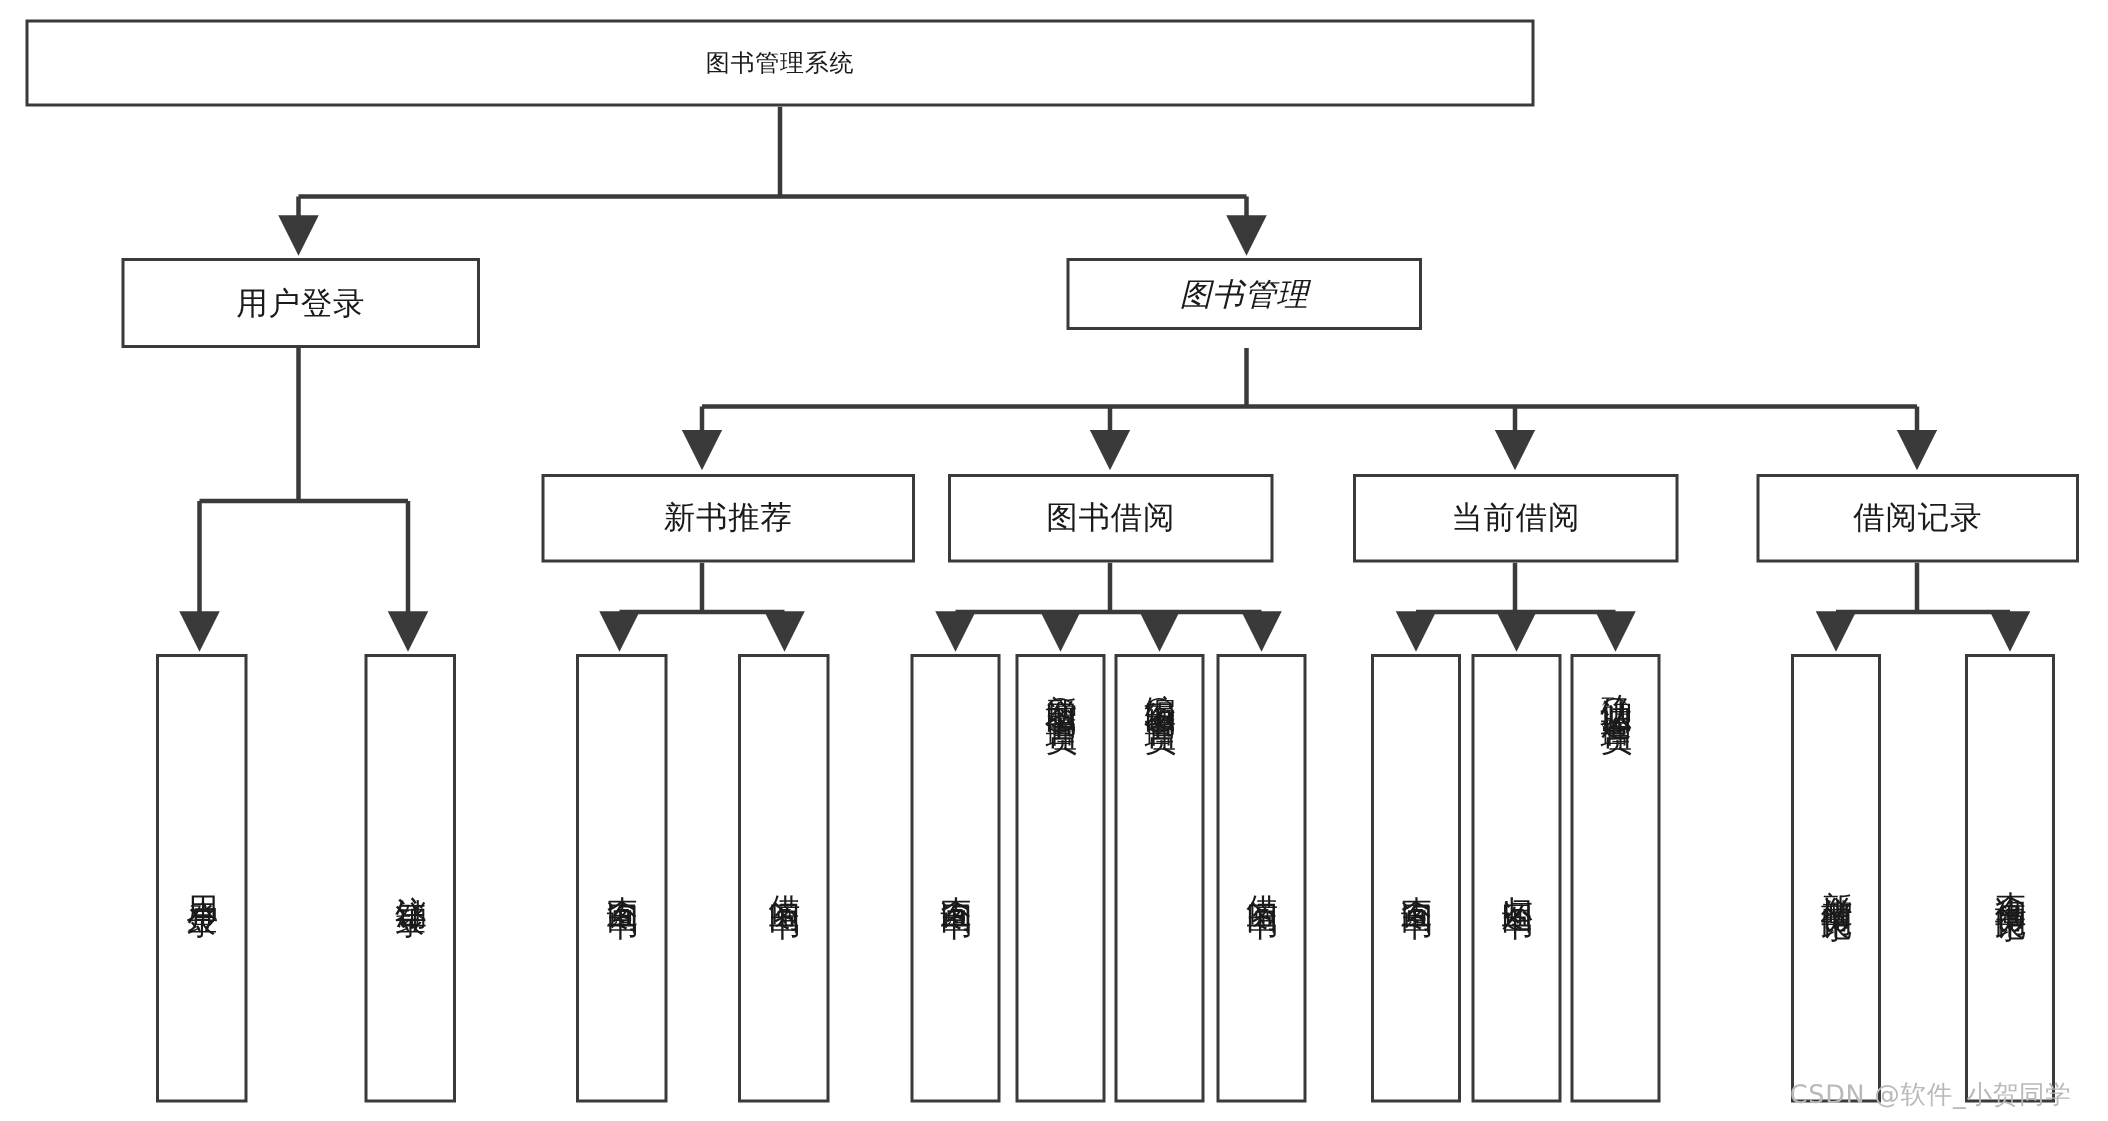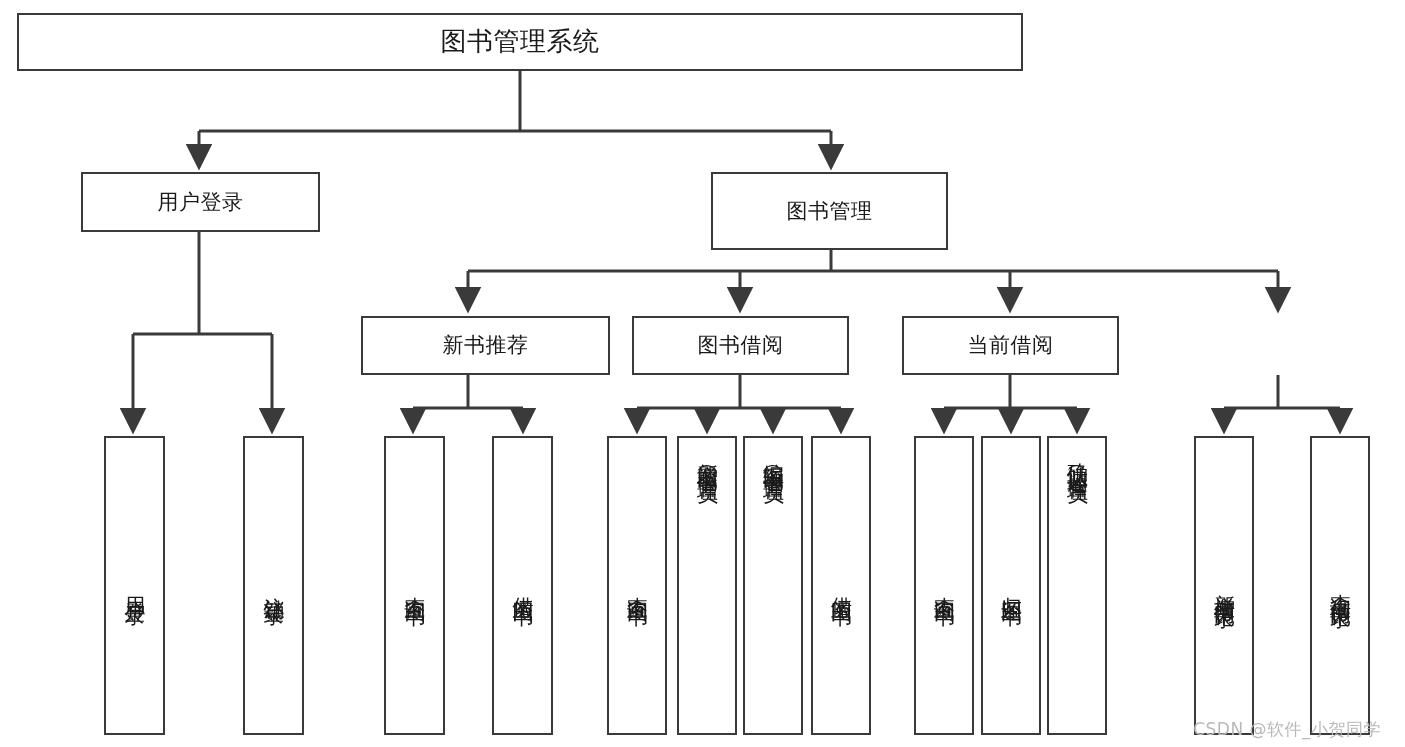--- a/index.html
+++ b/index.html
@@ -41,21 +41,21 @@
     display: block;
     text-align: center;
     white-space: pre-line;
   }
   
   .node.horiz .node-label {
     font-size: 21px;
     letter-spacing: 0.5px;
   }
   .node.root .node-label {
-    font-size: 26px;
+    font-size: 16px;
   }
   
   .node.vert {
     align-items: flex-start;
     justify-content: center;
     padding-top: 8px;
   }
   .node.vert .node-label {
     writing-mode: vertical-rl;
     text-orientation: upright;
@@ -138,36 +138,39 @@
   </svg>
 
   <div class="node horiz root" style="left:17px; top:13px; width:1006px; height:58px;">
     <span class="node-label">图书管理系统</span>
   </div>
 
   <div class="node horiz" style="left:81px; top:172px; width:239px; height:60px;">
     <span class="node-label">用户登录</span>
   </div>
 
-  <div class="node horiz" style="left:711px; top:172px; width:237px; height:78px;">
+  <div class="node horiz" style="left:711px; top:172px; width:237px; height:48px;font-style:italic;">
     <span class="node-label">图书管理</span>
   </div>
 
   <div class="node horiz" style="left:361px; top:316px; width:249px; height:59px;">
     <span class="node-label">新书推荐</span>
   </div>
 
   <div class="node horiz" style="left:632px; top:316px; width:217px; height:59px;">
     <span class="node-label">图书借阅</span>
   </div>
 
   <div class="node horiz" style="left:902px; top:316px; width:217px; height:59px;">
     <span class="node-label">当前借阅</span>
   </div>
 
+  <div class="node horiz" style="left:1171px; top:316px; width:215px; height:59px;">
+    <span class="node-label">借阅记录</span>
+  </div>
 
   <div class="node vert centered" style="left:104px; top:436px; width:61px; height:299px;">
     <span class="node-label">用户登录</span>
   </div>
 
   <div class="node vert centered" style="left:243px; top:436px; width:61px; height:299px;">
     <span class="node-label">注销登录</span>
   </div>
 
   <div class="node vert centered" style="left:384px; top:436px; width:61px; height:299px;">

